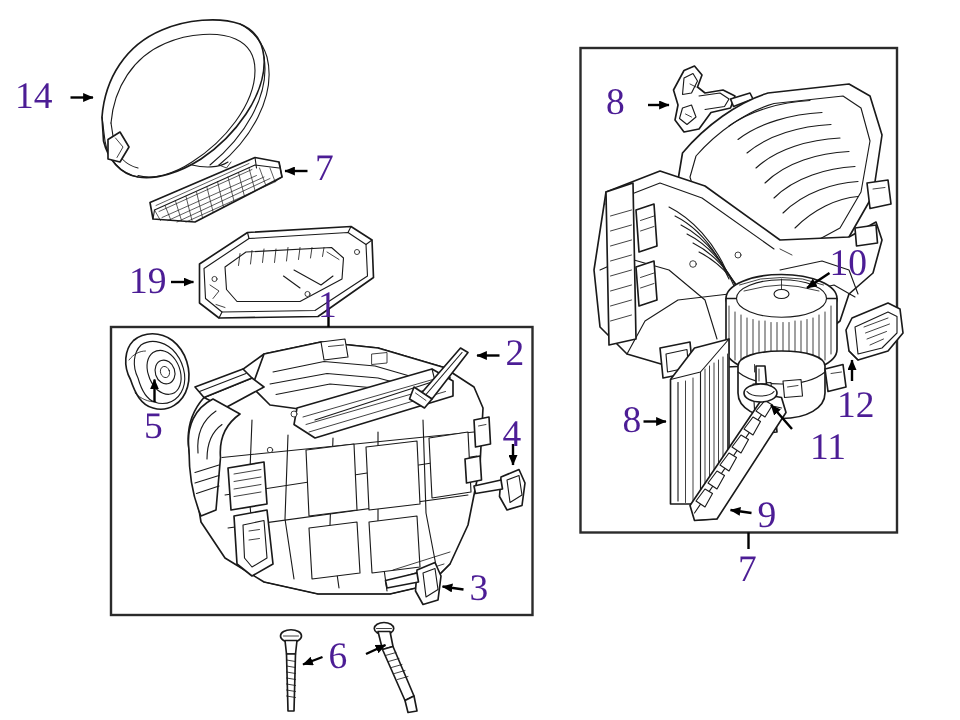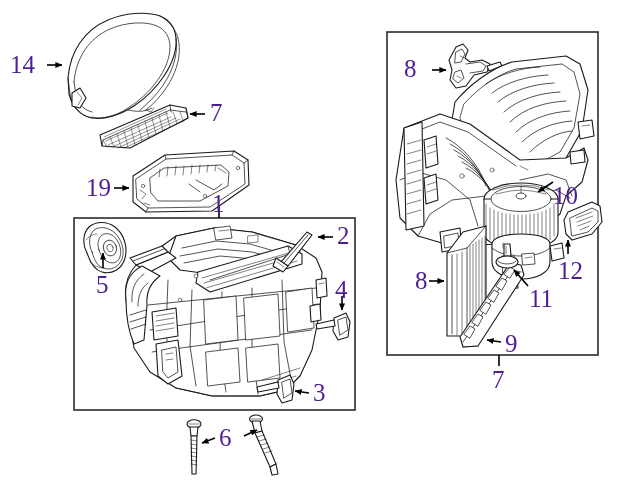--- a/index.html
+++ b/index.html
@@ -484,20 +484,20 @@
   <div class="callout" style="left:10px;  top:52px;">14</div>
   <div class="callout" style="left:210px; top:100px;">7</div>
   <div class="callout" style="left:86px;  top:175px;">19</div>
   <div class="callout" style="left:212px; top:191px;">1</div>
   <div class="callout" style="left:337px; top:223px;">2</div>
   <div class="callout" style="left:96px;  top:272px;">5</div>
   <div class="callout" style="left:335px; top:277px;">4</div>
   <div class="callout" style="left:313px; top:380px;">3</div>
   <div class="callout" style="left:219px; top:425px;">6</div>
   <div class="callout" style="left:404px; top:56px;">8</div>
-  <div class="callout" style="left:553px; top:163px;margin-top:20px;">10</div>
+  <div class="callout" style="left:553px; top:163px;">10</div>
   <div class="callout" style="left:558px; top:258px;">12</div>
   <div class="callout" style="left:415px; top:268px;">8</div>
-  <div class="callout" style="left:529px; top:286px;text-align:right;">11</div>
+  <div class="callout" style="left:540px; top:286px;text-align:right;">11</div>
   <div class="callout" style="left:505px; top:331px;">9</div>
   <div class="callout" style="left:492px; top:367px;">7</div>
 
 </div>
 
 </body></html>

